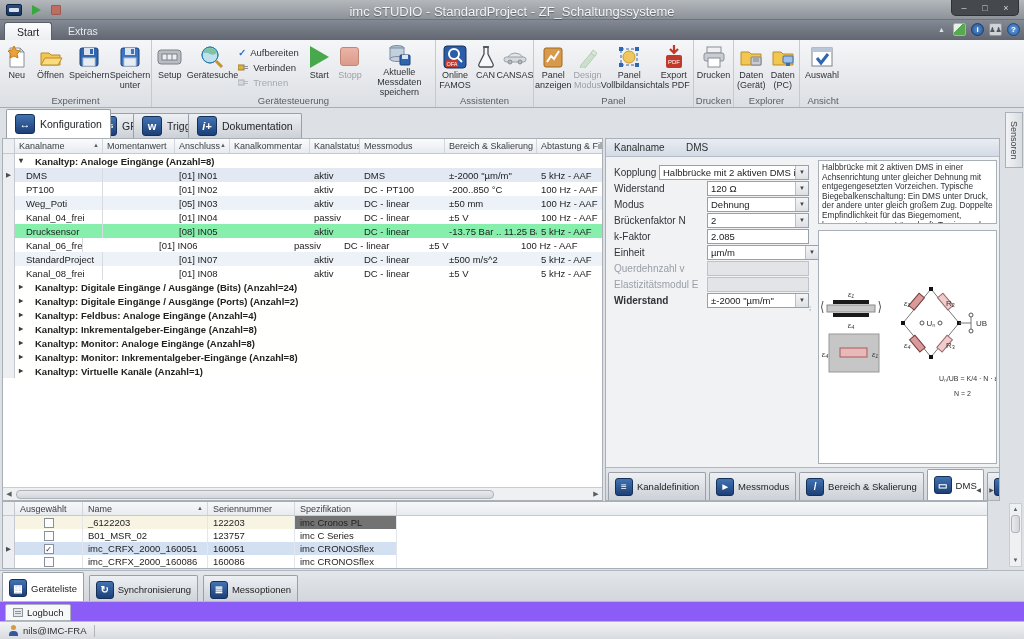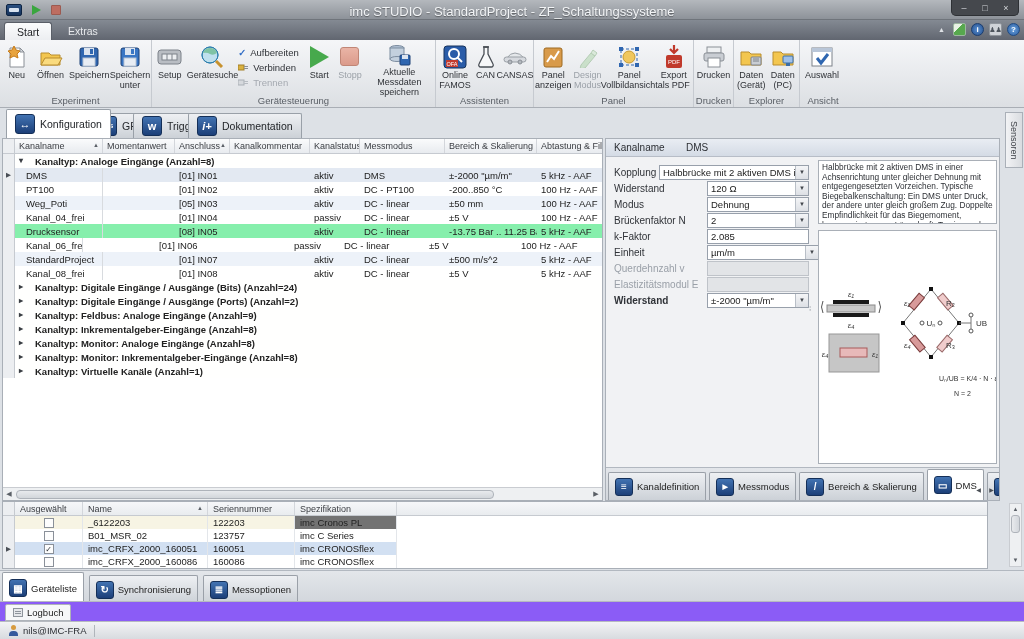--- a/index.html
+++ b/index.html
@@ -533,21 +533,21 @@
       <div class="gtxt">Kanaltyp: Digitale Eingänge / Ausgänge (Bits) (Anzahl=24)</div>
     </div>
   <div class="grph">
       <div class="ind"></div>
       <div class="caret">▸</div>
       <div class="gtxt">Kanaltyp: Digitale Eingänge / Ausgänge (Ports) (Anzahl=2)</div>
     </div>
   <div class="grph">
       <div class="ind"></div>
       <div class="caret">▸</div>
-      <div class="gtxt">Kanaltyp: Feldbus: Analoge Eingänge (Anzahl=9)</div>
+      <div class="gtxt">Kanaltyp: Feldbus: Analoge Eingänge (Anzahl=4)</div>
     </div>
   <div class="grph">
       <div class="ind"></div>
       <div class="caret">▸</div>
       <div class="gtxt">Kanaltyp: Inkrementalgeber-Eingänge (Anzahl=8)</div>
     </div>
   <div class="grph">
       <div class="ind"></div>
       <div class="caret">▸</div>
       <div class="gtxt">Kanaltyp: Monitor: Analoge Eingänge (Anzahl=8)</div>

